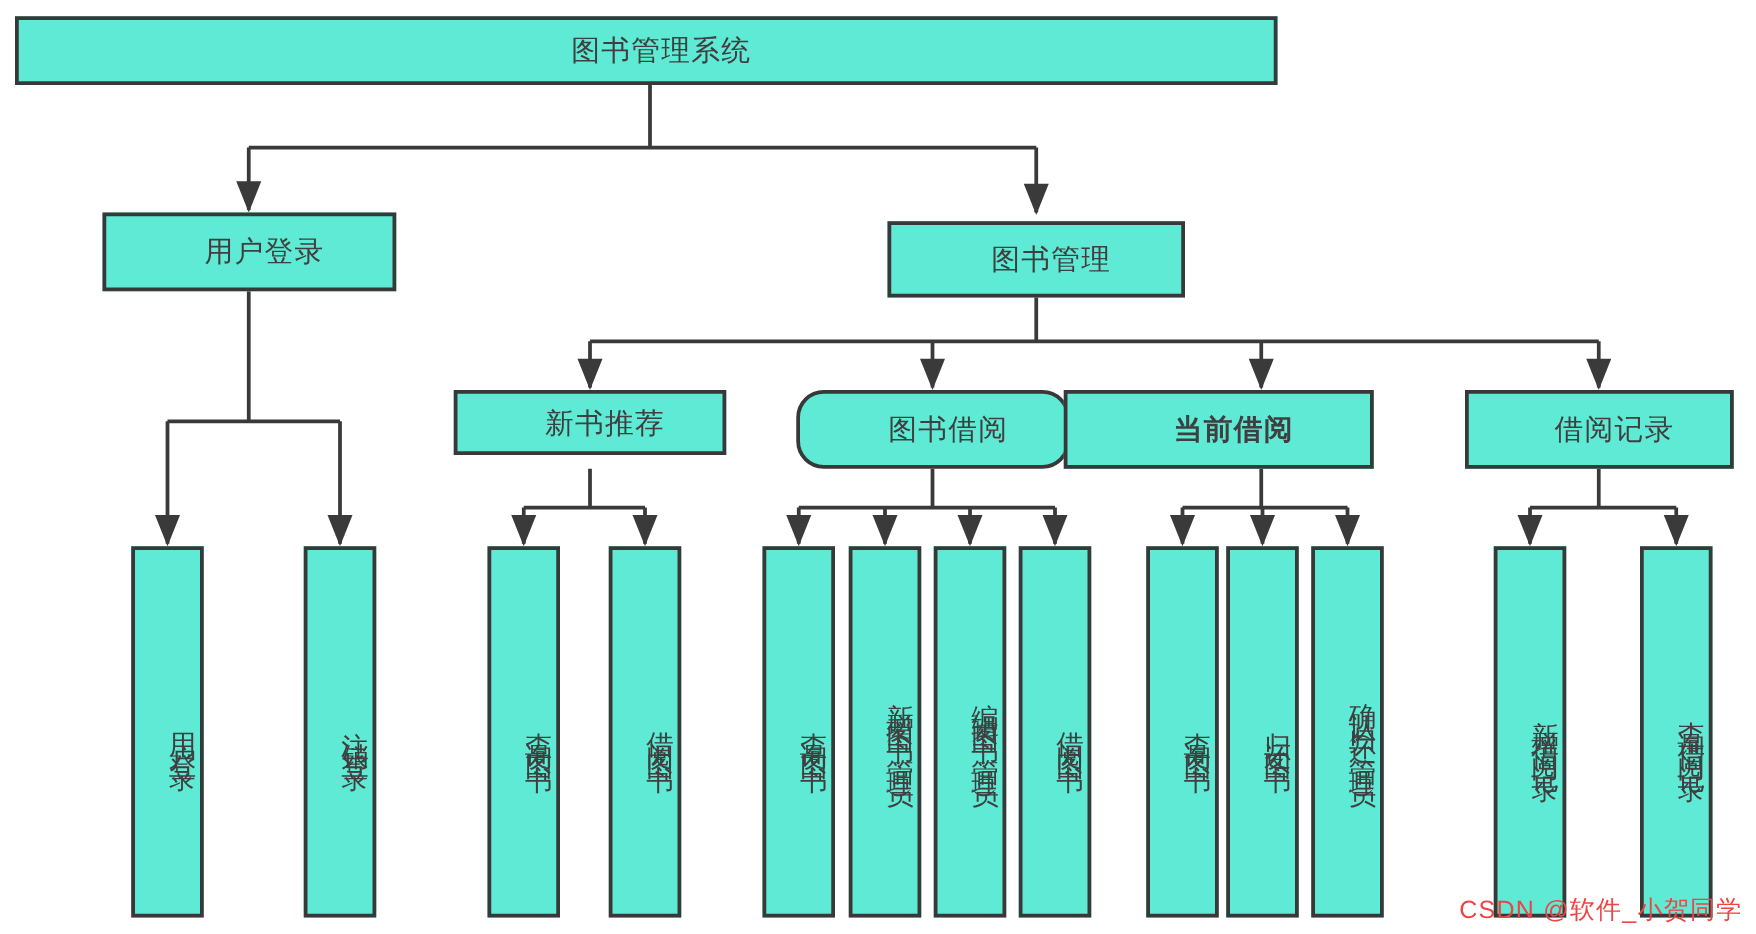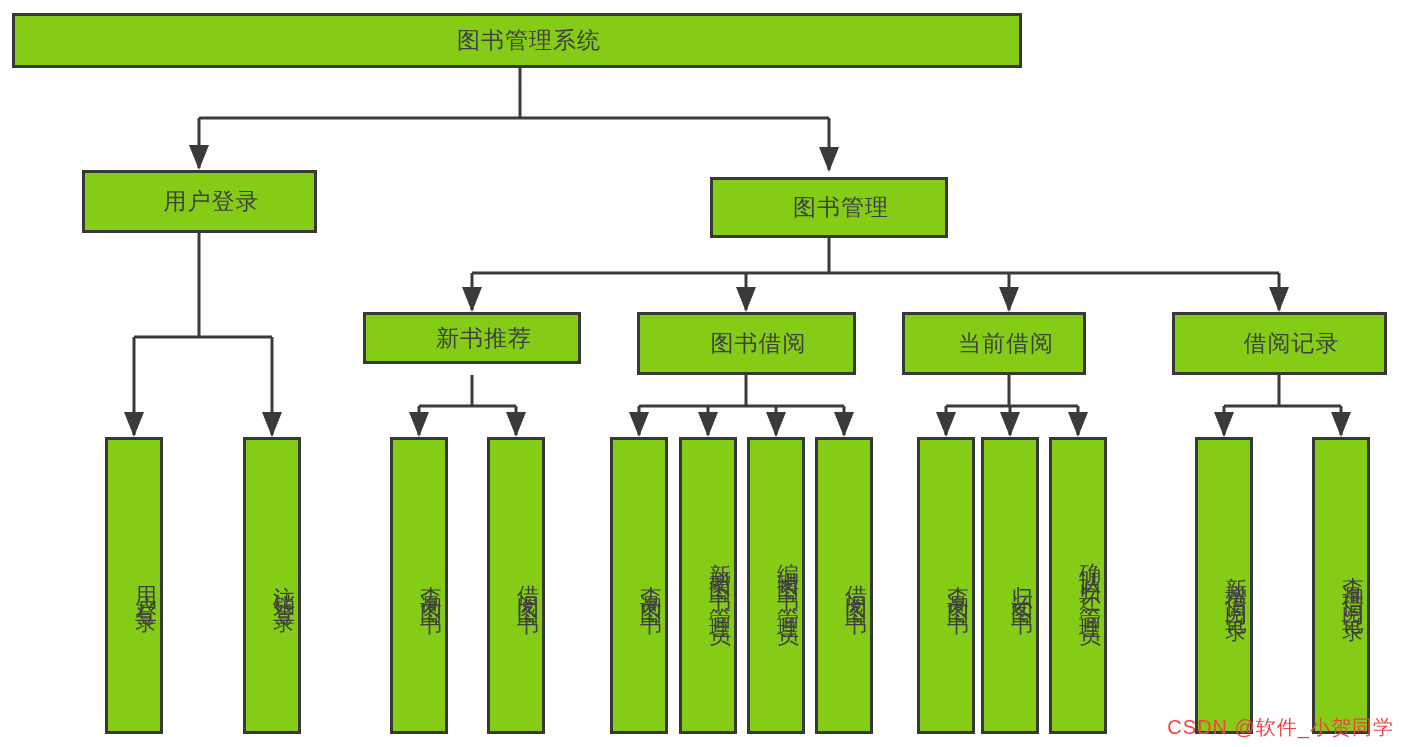--- a/index.html
+++ b/index.html
@@ -14,21 +14,21 @@
   .connectors {
     position: absolute;
     left: 0; top: 0;
     width: 1405px; height: 747px;
   }
   .connectors path { stroke: #3a3a3a; stroke-width: 3; fill: none; }
   .connectors polygon { fill: #3a3a3a; stroke: none; }
   .node {
     position: absolute;
     box-sizing: border-box;
-    background: #84cc16;
+    background: #5eead4;
     border: 3px solid #383838;
     display: flex;
     align-items: center;
     justify-content: center;
     color: #3f3f3f;
     font-size: 23px;
     letter-spacing: 1px;
     white-space: nowrap;
     padding-left: 24px;
   }
@@ -37,22 +37,22 @@
     writing-mode: vertical-rl;
     text-orientation: mixed;
     letter-spacing: 9px;
     line-height: 1;
   }
   
   #n-root           { left: 12px;   top: 13px;  width: 1010px; height: 55px; }
   #n-user-login     { left: 82px;   top: 170px; width: 235px;  height: 63px; }
   #n-book-mgmt      { left: 710px;  top: 177px; width: 238px;  height: 61px; }
   #n-new-book       { left: 363px;  top: 312px; width: 218px;  height: 52px; }
-  #n-book-borrow    { left: 637px;  top: 312px; width: 219px;  height: 63px; }
-  #n-current-borrow { left: 902px;  top: 312px; width: 184px;  height: 63px; }
+  #n-book-borrow    { left: 637px;  top: 312px; width: 219px;  height: 63px; border-radius: 22px; }
+  #n-current-borrow { left: 851px;  top: 312px; width: 248px;  height: 63px; font-weight: bold; }
   #n-borrow-record  { left: 1172px; top: 312px; width: 215px;  height: 63px; }
   
   .leaf { top: 437px; width: 58px; height: 297px; }
   #n-login      { left: 105px;  }
   #n-logout     { left: 243px;  }
   #n-nb-query   { left: 390px;  }
   #n-nb-borrow  { left: 487px;  }
   #n-bb-query   { left: 610px;  }
   #n-bb-add     { left: 679px;  }
   #n-bb-edit    { left: 747px;  }

